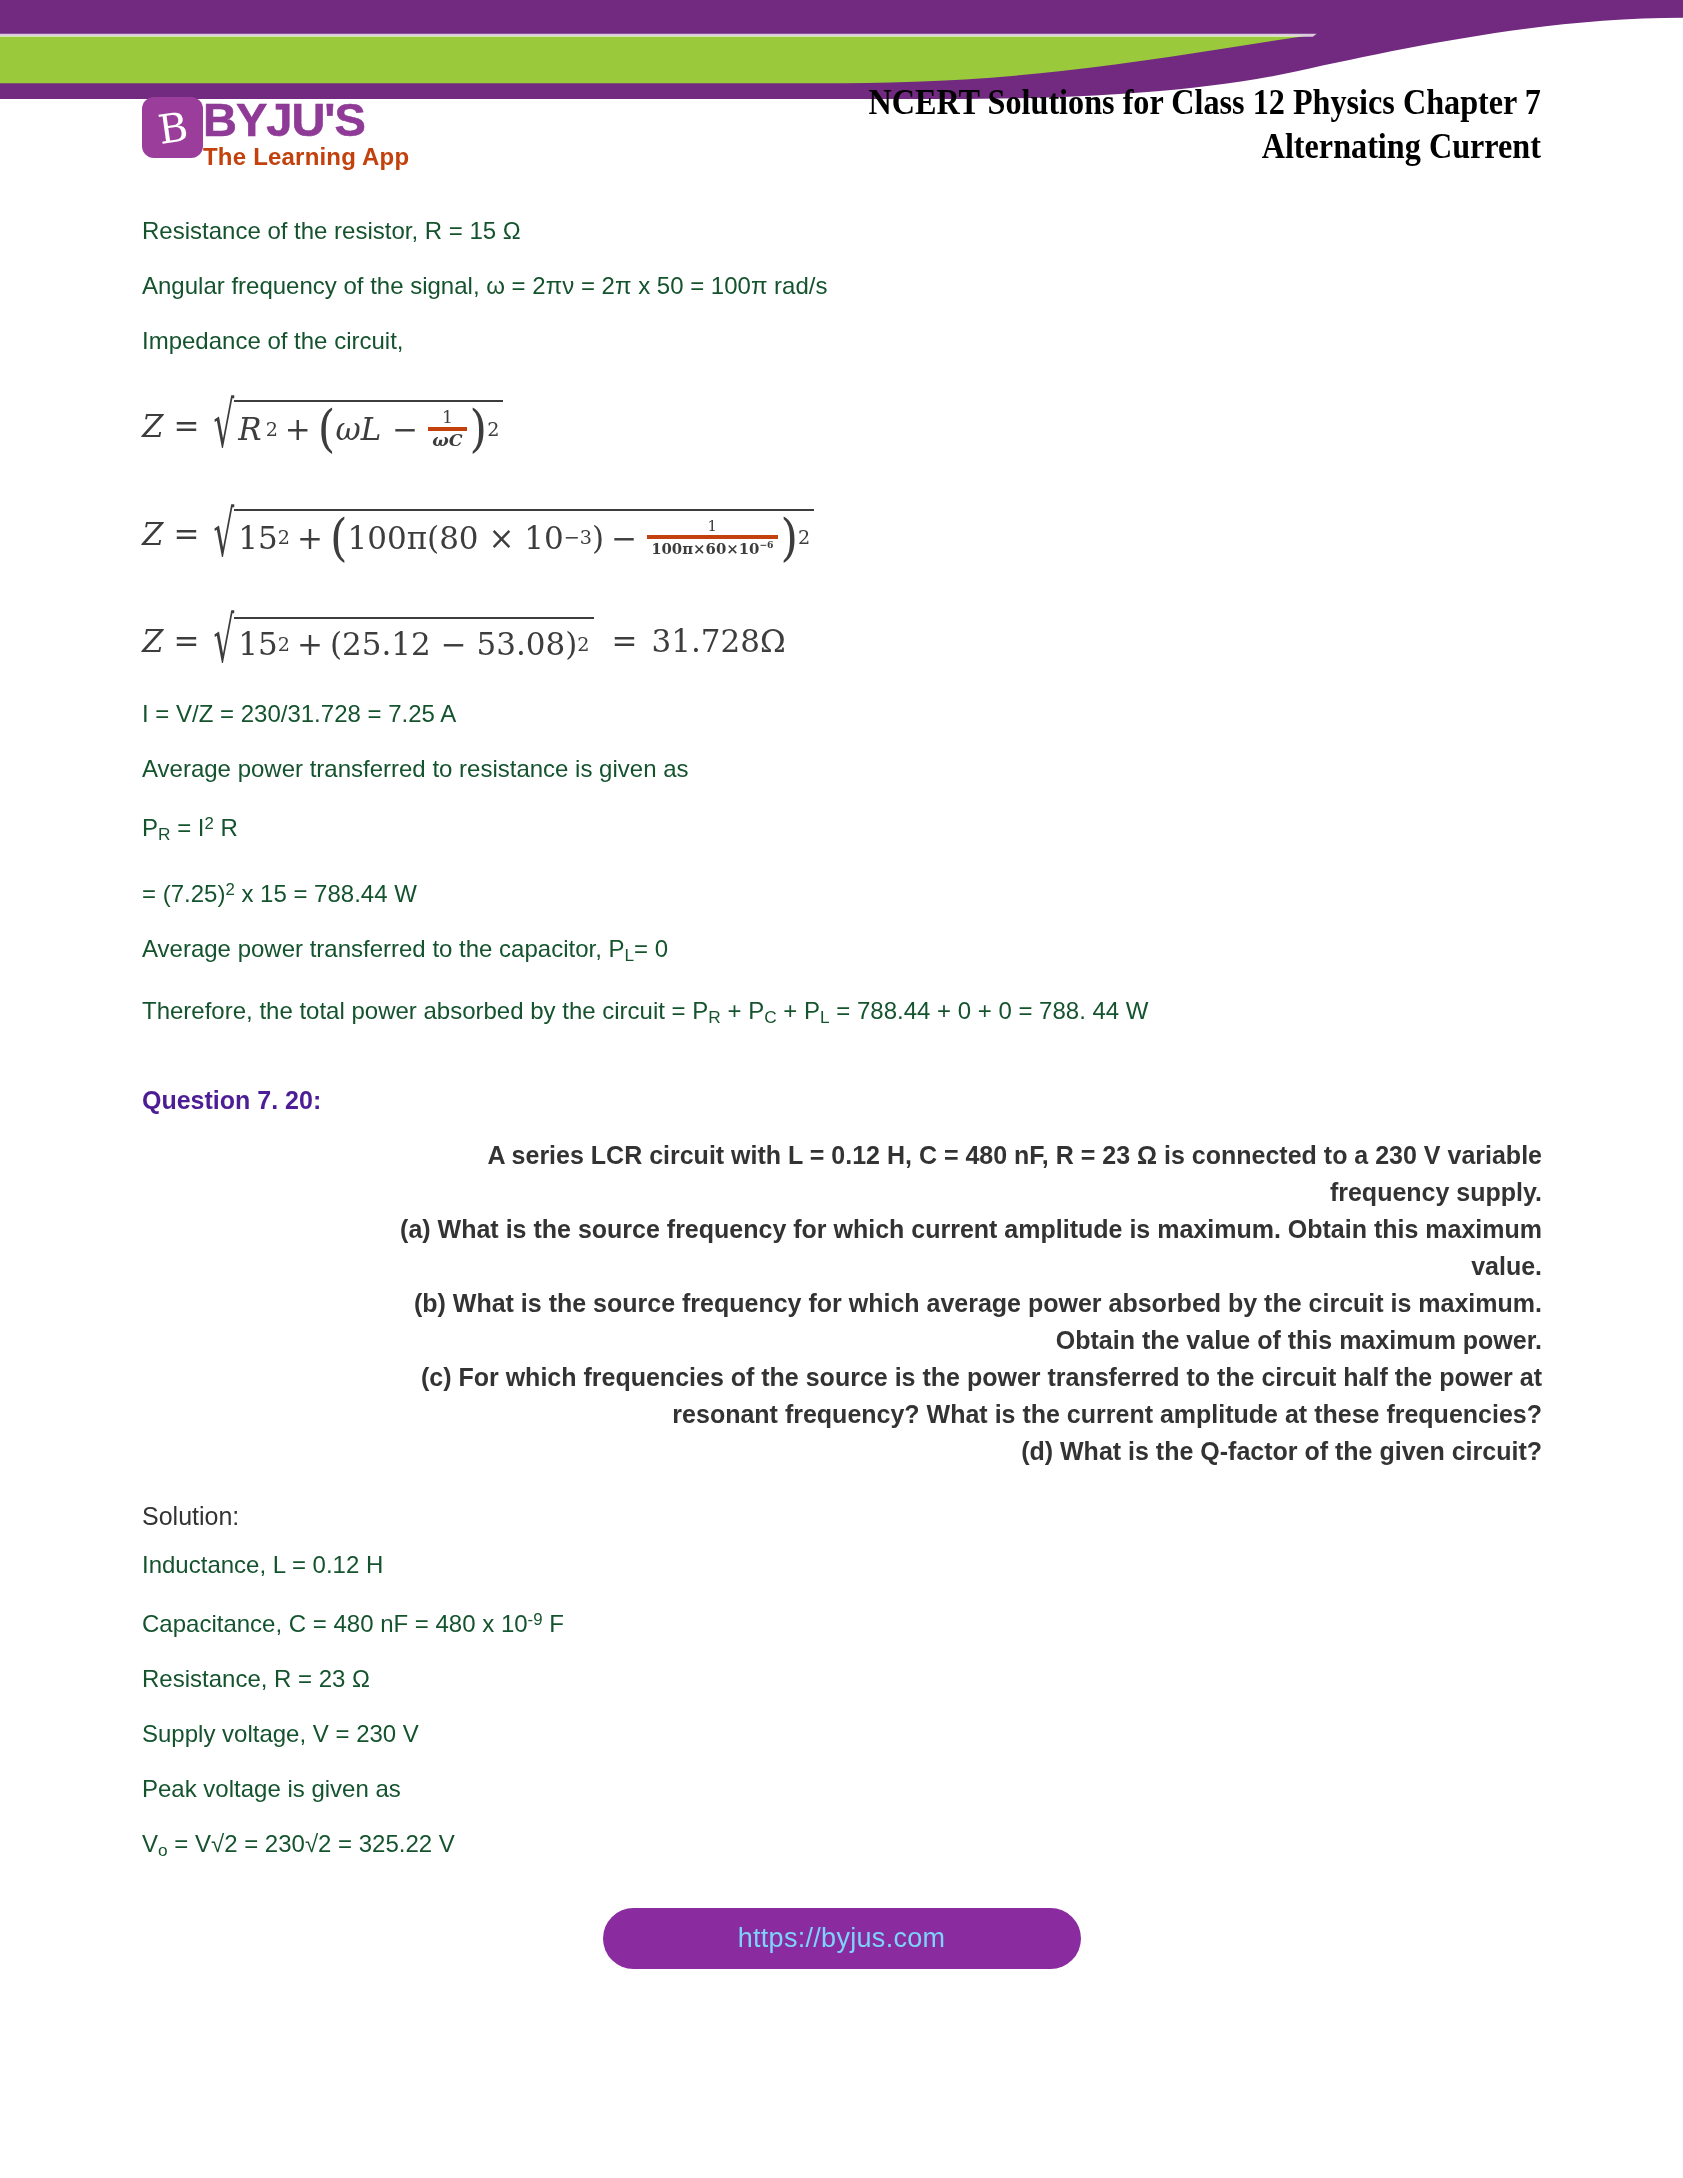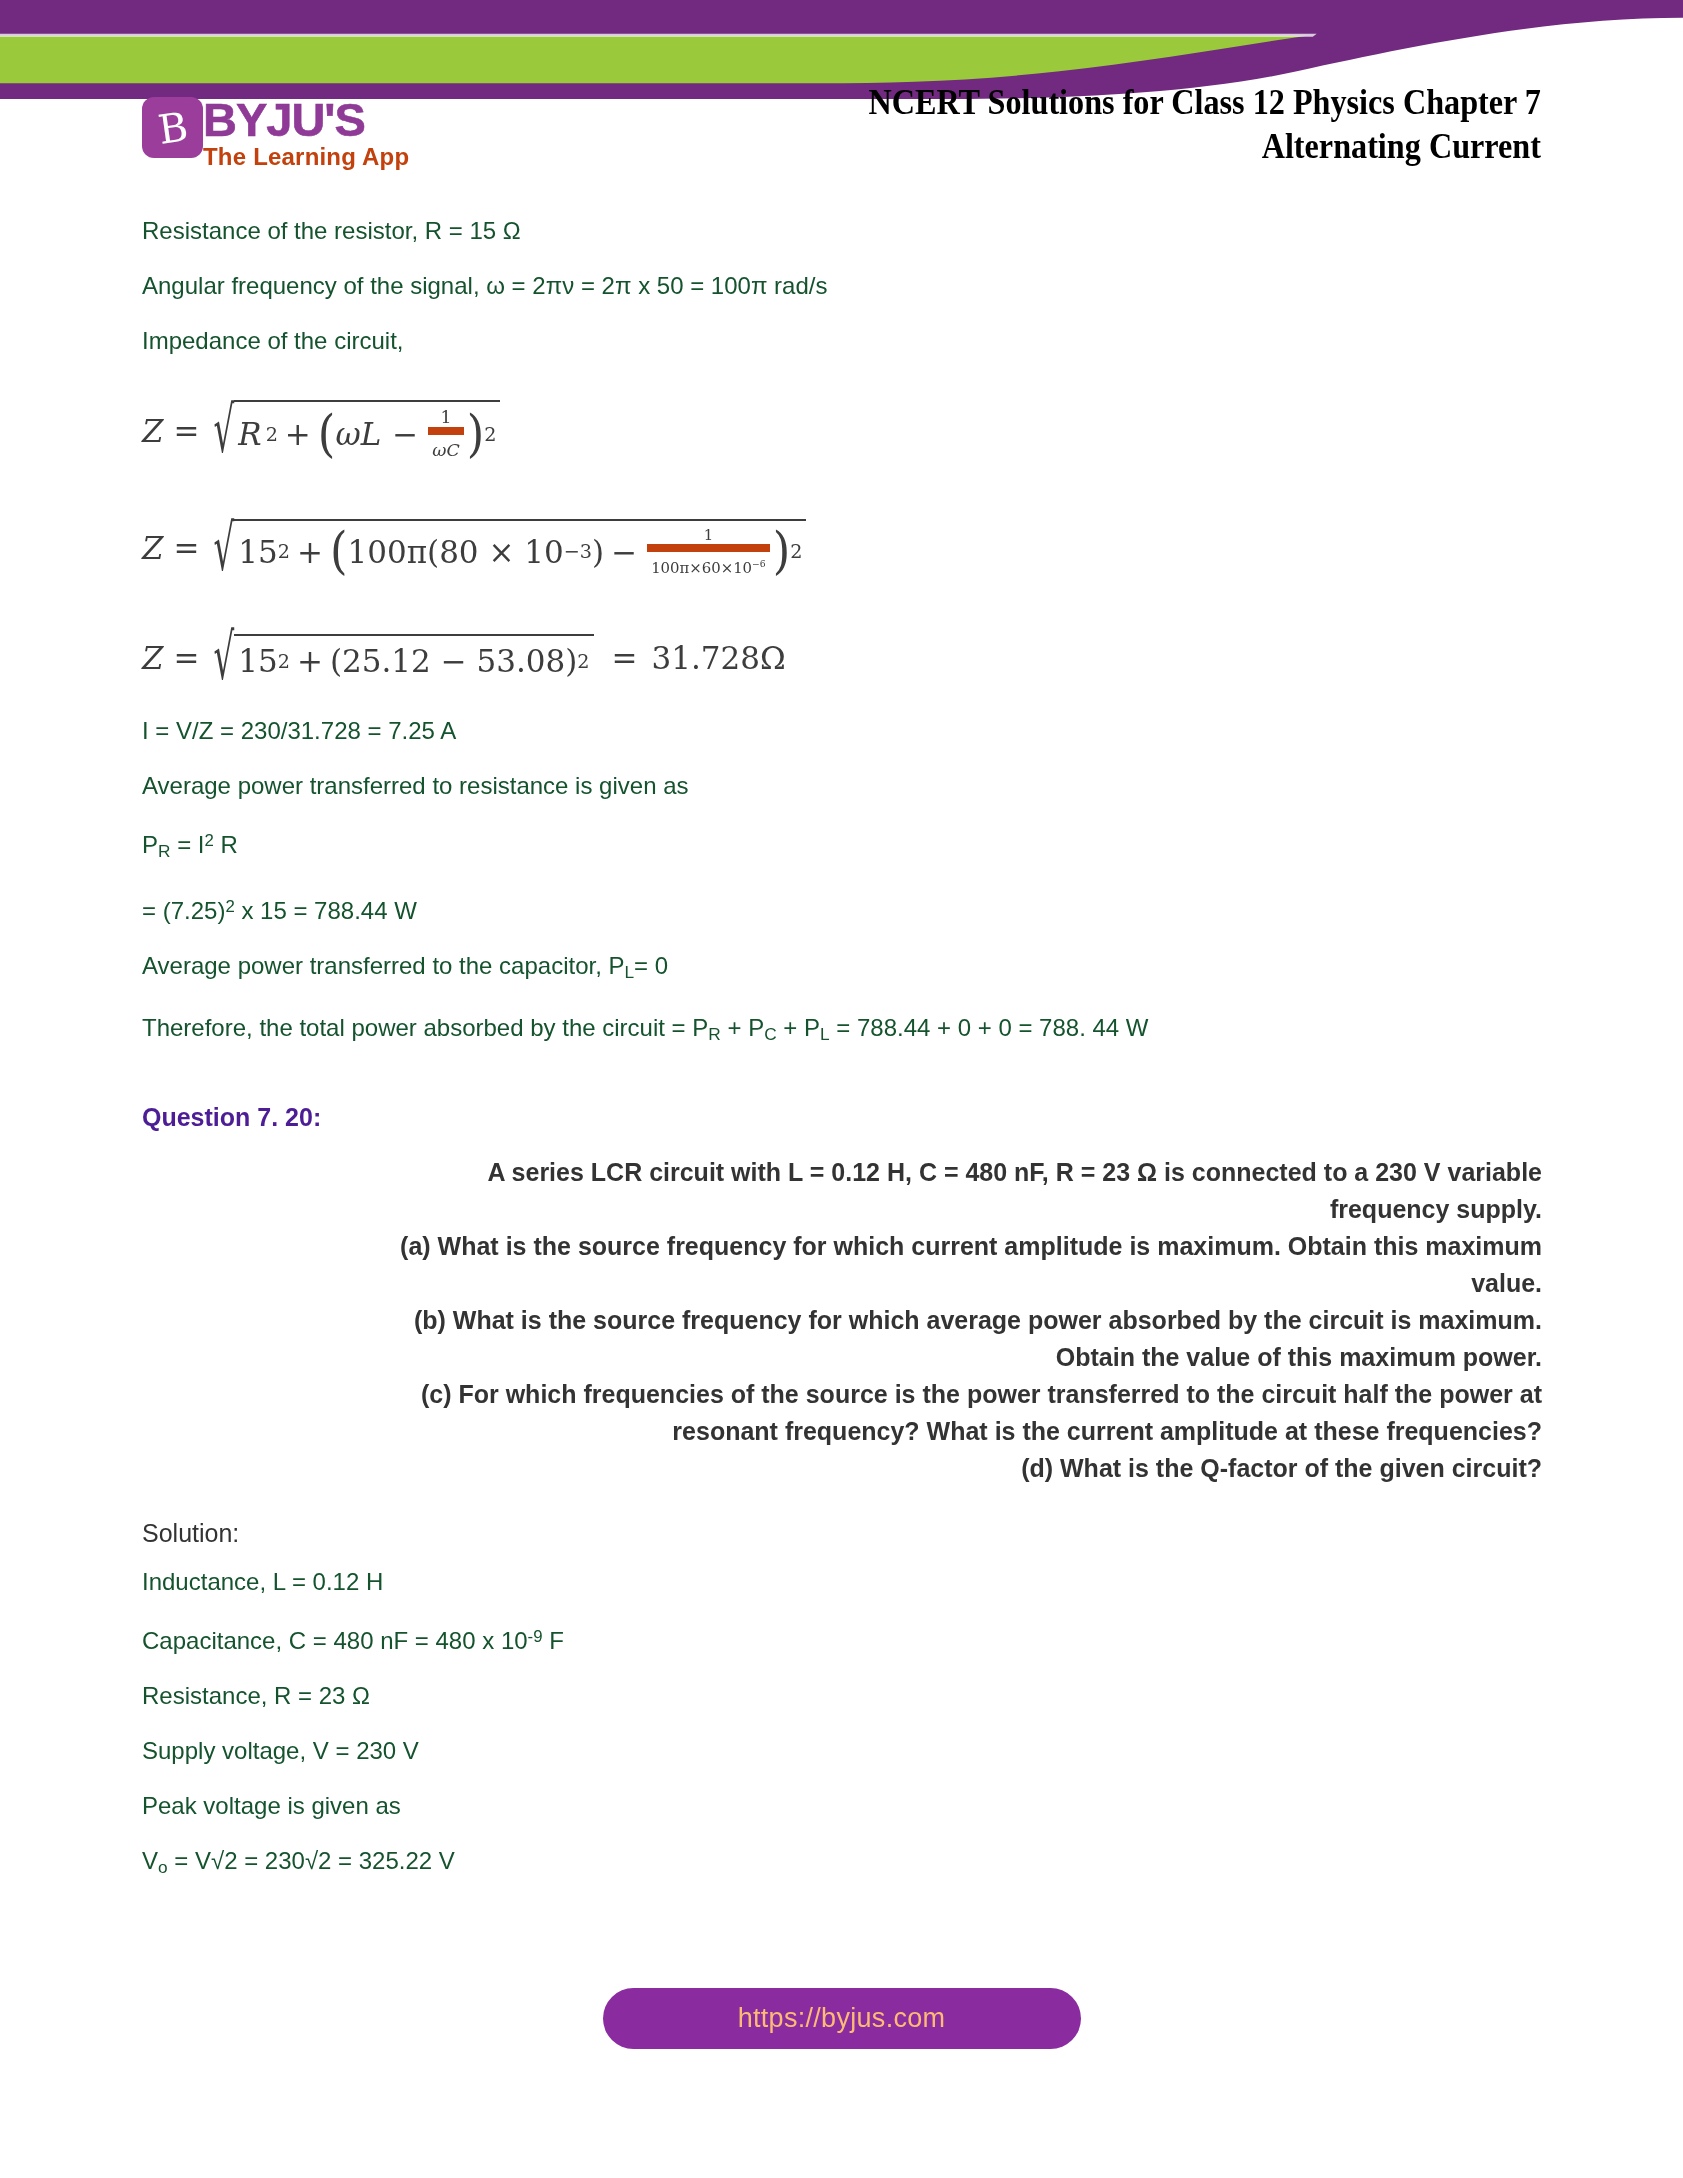--- a/index.html
+++ b/index.html
@@ -163,22 +163,23 @@
     vertical-align: middle;
     margin: 0 3px;
     line-height: 1;
   }
   .frac .num {
     font-size: 0.56em;
     padding: 0 4px 1px 4px;
   }
   .frac .den {
     font-size: 0.56em;
-    border-top: 8px solid #c2410c;
-    padding: 7px 4px 0 4px;
+    border-top: 4px solid #c2410c;
+    padding: 1px 4px 0 4px;
+    font-weight: bold;
   }
   .frac-sm .num, .frac-sm .den { font-size: 0.48em; }
 
   .paren-big {
     font-size: 1.45em;
     line-height: 0.9;
     display: inline-block;
     transform: scaleY(1.12);
   }
   .sup-sm { font-size: 0.62em; vertical-align: super; }
@@ -205,26 +206,26 @@
     color: #333333;
     margin-top: 32px;
     margin-bottom: 6px;
   }
 
   
   .footer-pill {
     position: absolute;
     left: 50%;
     transform: translateX(-50%);
-    top: 1988px;
+    top: 1908px;
     width: 478px;
     height: 61px;
     border-radius: 31px;
     background: #8A2BA0;
-    color: #fdba74;
+    color: #7dd3fc;
     font-size: 27px;
     display: flex;
     align-items: center;
     justify-content: center;
     letter-spacing: 0.3px;
   }
 </style>
 </head>
 <body>
 

